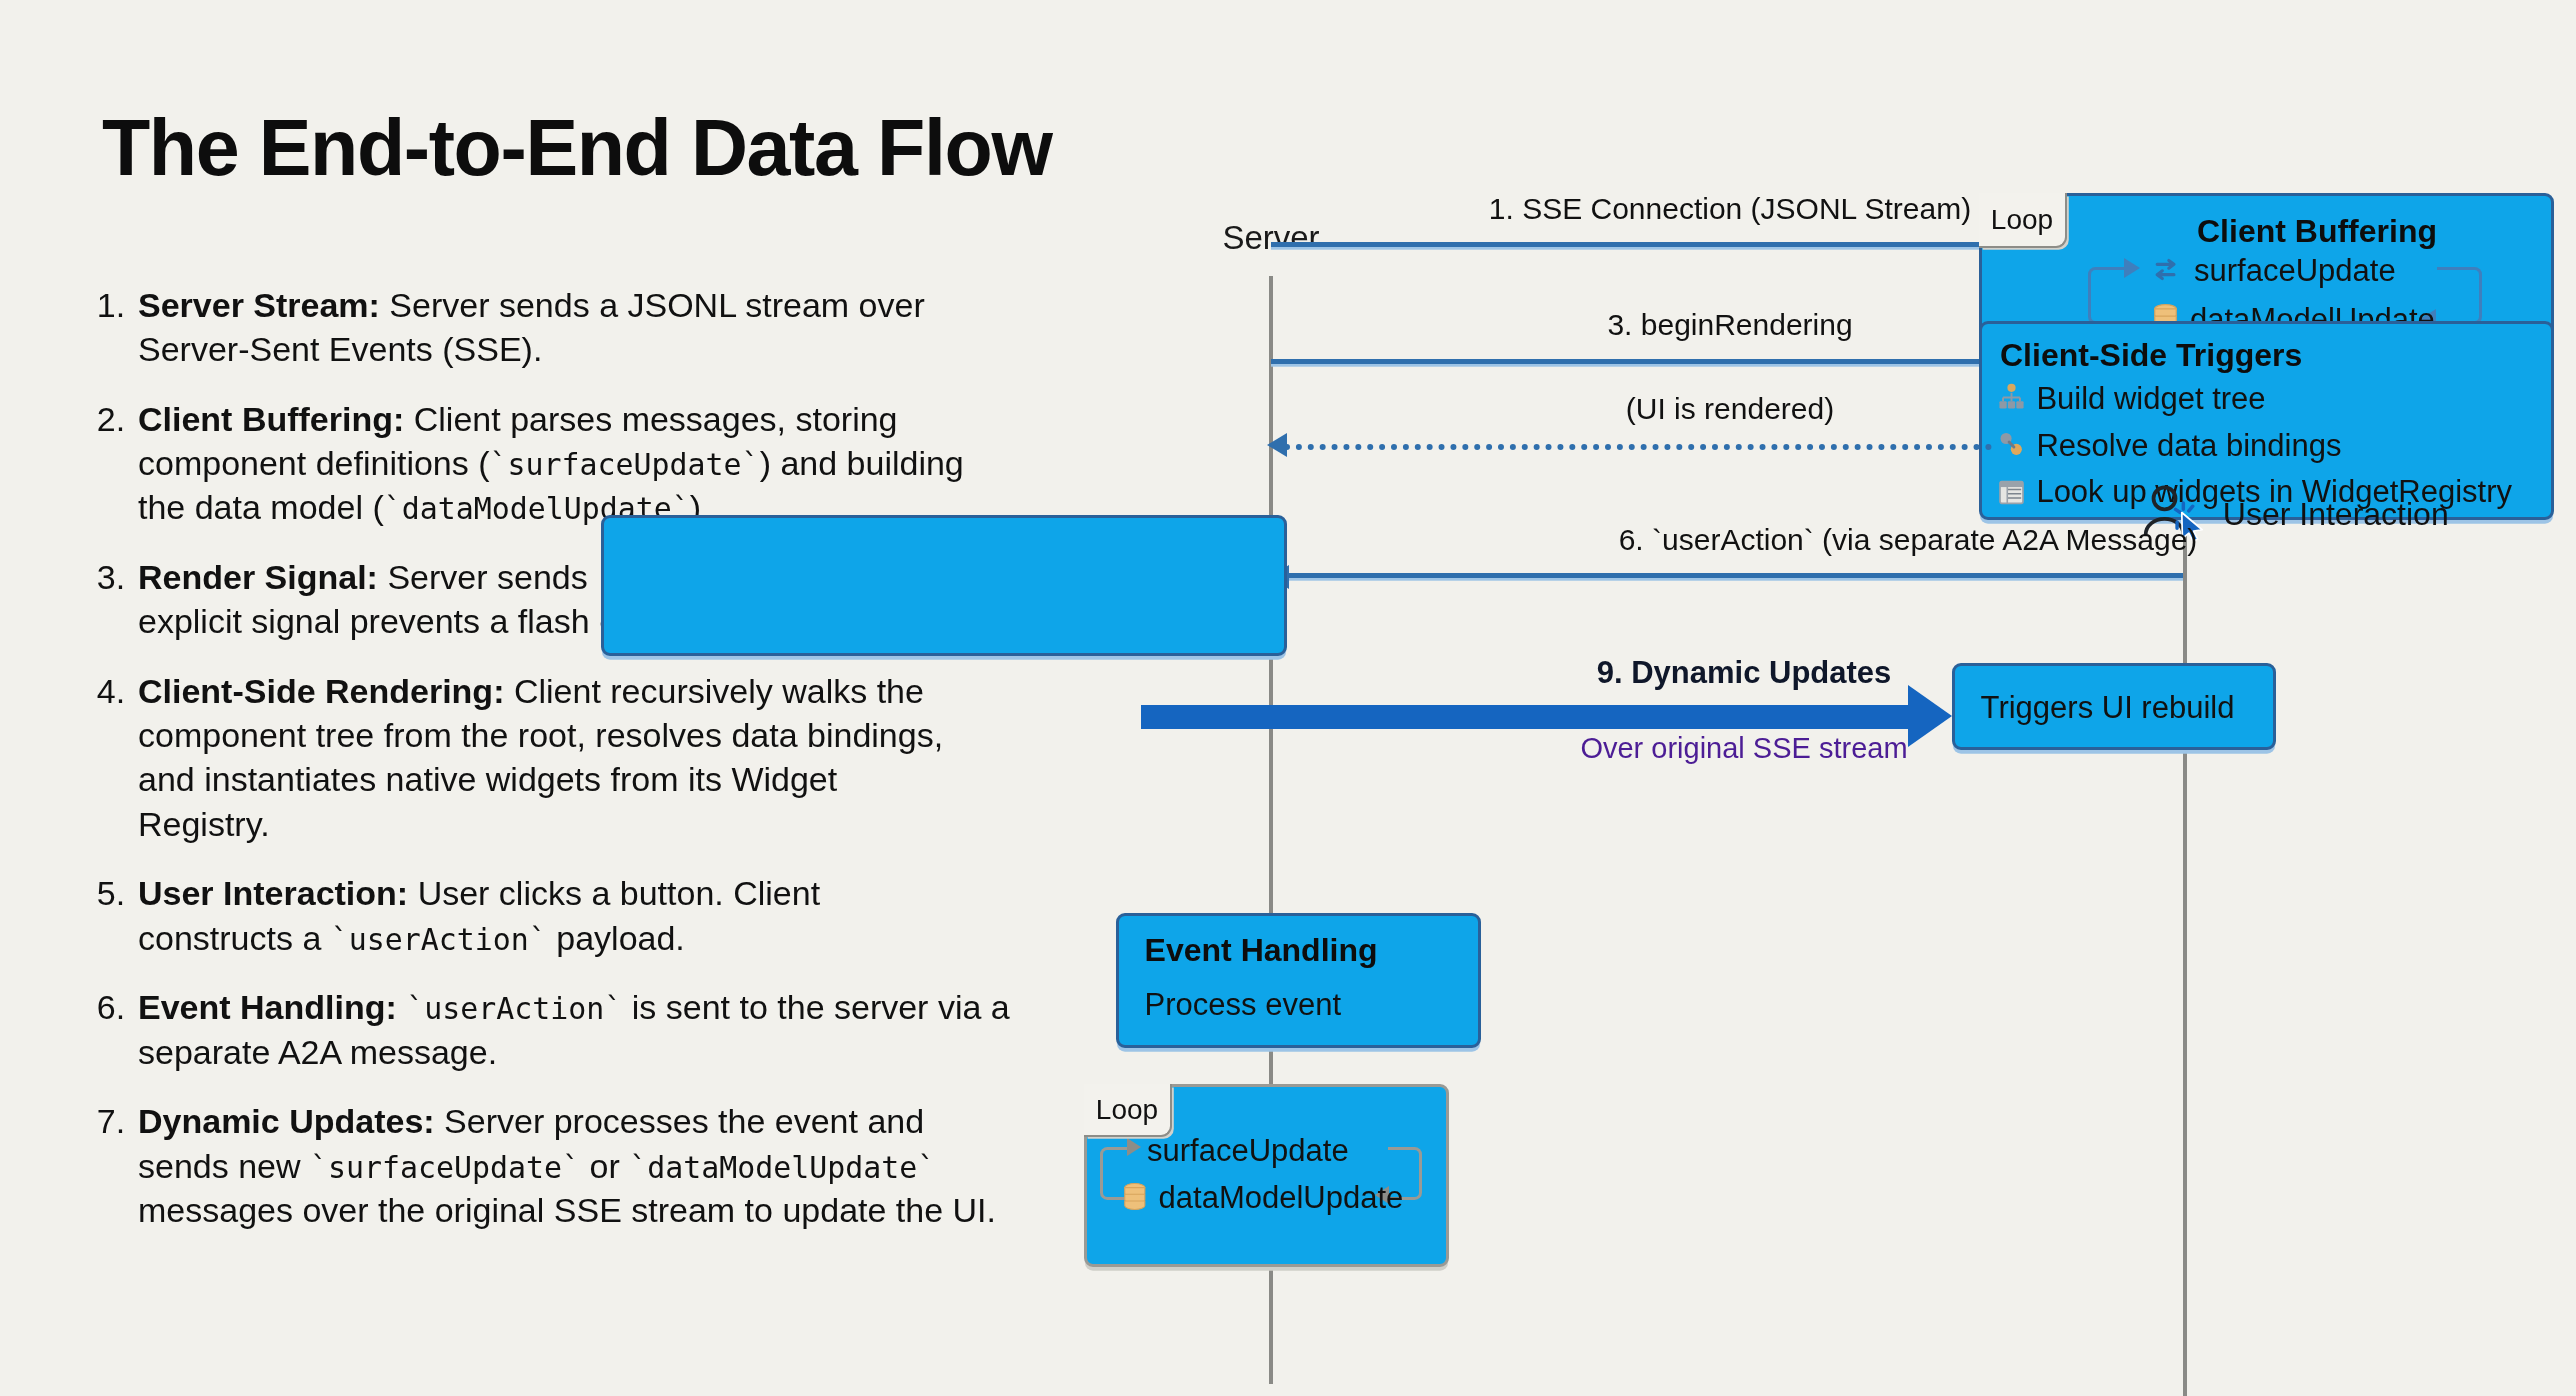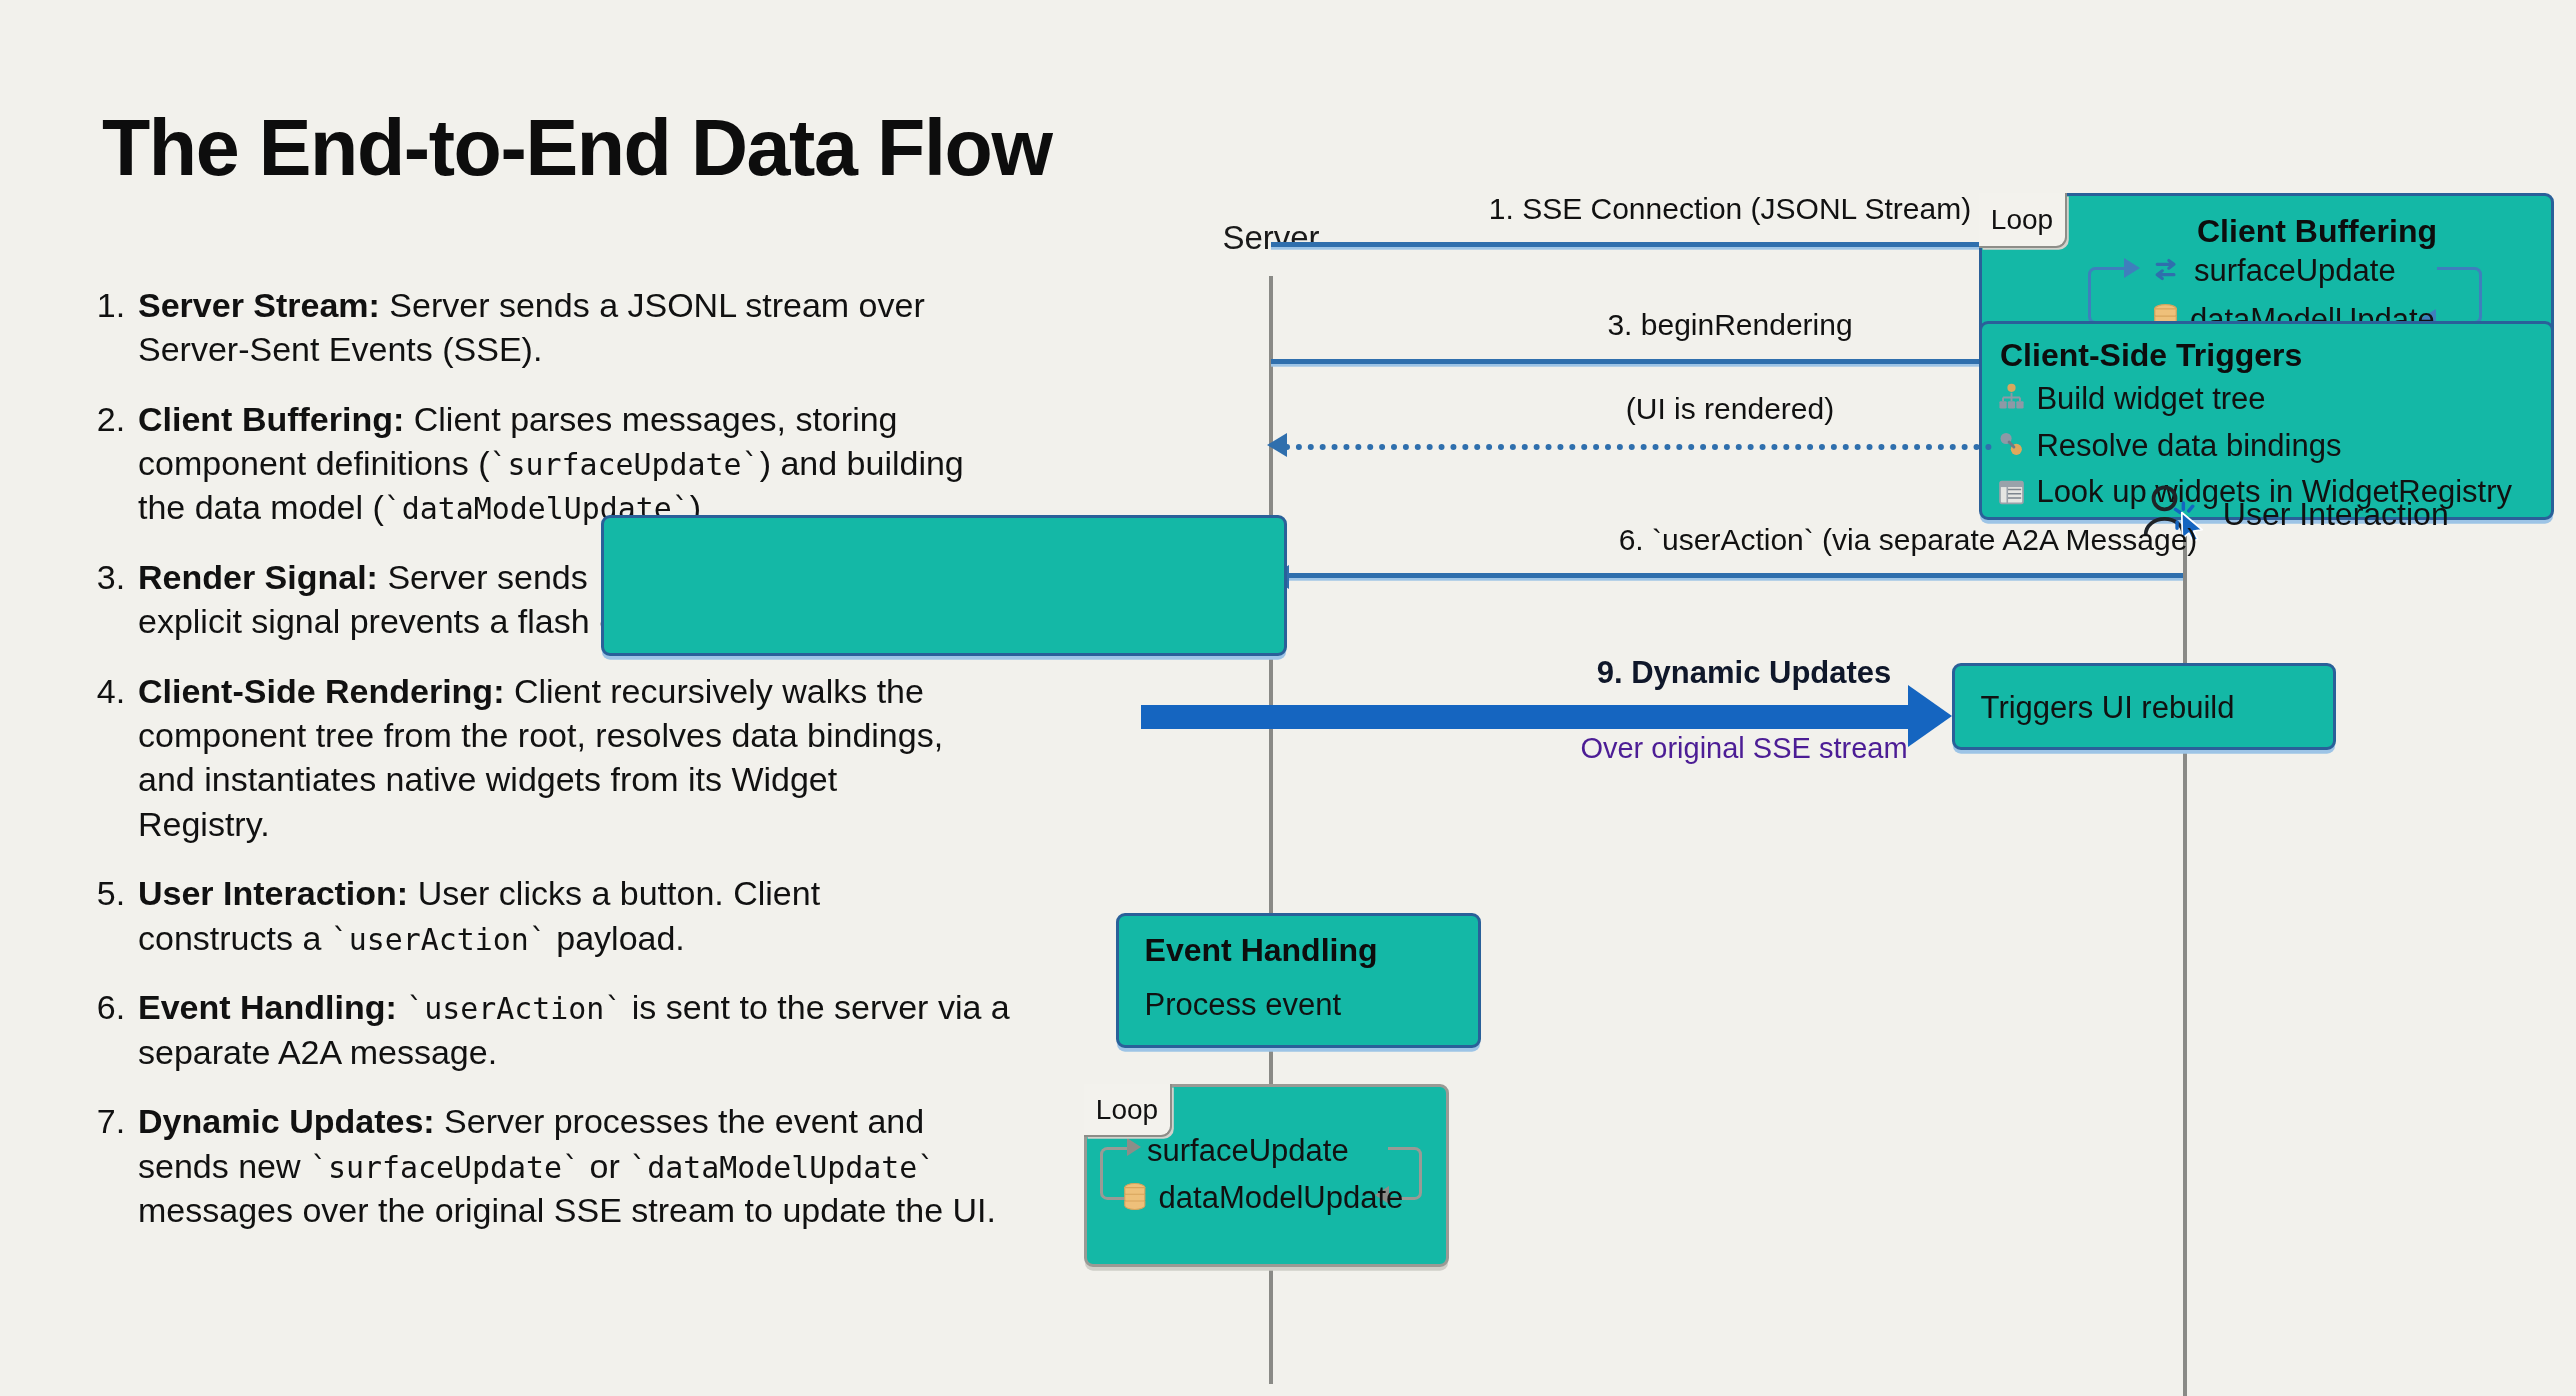--- a/index.html
+++ b/index.html
@@ -69,21 +69,21 @@
     transform:translateX(-50%);
   }
   .msg-dotted{
     position:absolute;height:0;
     border-top:6.4px dotted #2f6fad;
   }
 
   
   .dbox{
     position:absolute;box-sizing:border-box;
-    background:#14b8a6;
+    background:#0ea5e9;
     border:3.7px solid #2a6099;
     border-radius:9px;
     box-shadow:0 4.6px 0 -0.9px #9dc4e6;
   }
   .dbox.soft{border-color:#9a9a95;box-shadow:0 4.6px 0 -0.9px #cfcfc9;}
   .dbox-title{
     font-size:32px;font-weight:bold;color:#0d0d0d;
     white-space:nowrap;
   }
   .dbox-text{font-size:31px;color:#111;white-space:nowrap;}
@@ -291,21 +291,21 @@
 
     <div class="dbox" style="left:-447px;top:296px;width:0;height:0;border:none;box-shadow:none;"></div>
 
     <div class="dbox soft" style="left:-449px;top:0px;width:0;height:0;border:none;box-shadow:none;"></div>
 
     <div class="fat-label" style="left:694px;top:436px;">9. Dynamic Updates</div>
     <div class="fat-line" style="left:91px;top:486px;width:772px;"></div>
     <div class="fat-head" style="left:858px;top:466px;"></div>
     <div class="fat-sub" style="left:694px;top:513px;">Over original SSE stream</div>
 
-    <div class="dbox" style="left:902px;top:444px;width:384px;height:87px;border-color:#2a6099;">
+    <div class="dbox" style="left:902px;top:444px;width:324px;height:87px;border-color:#2a6099;">
       <div class="dbox-text" style="position:absolute;left:25.6px;top:24px;">Triggers UI rebuild</div>
     </div>
 
   </div>
 
   <div class="dbox" style="position:absolute;left:1084px;top:913px;width:365px;height:135px;margin-left:32px;">
     <div class="dbox-title" style="position:absolute;left:25.6px;top:16.4px;">Event Handling</div>
     <div class="dbox-text" style="position:absolute;left:25.6px;top:71px;">Process event</div>
   </div>
 

